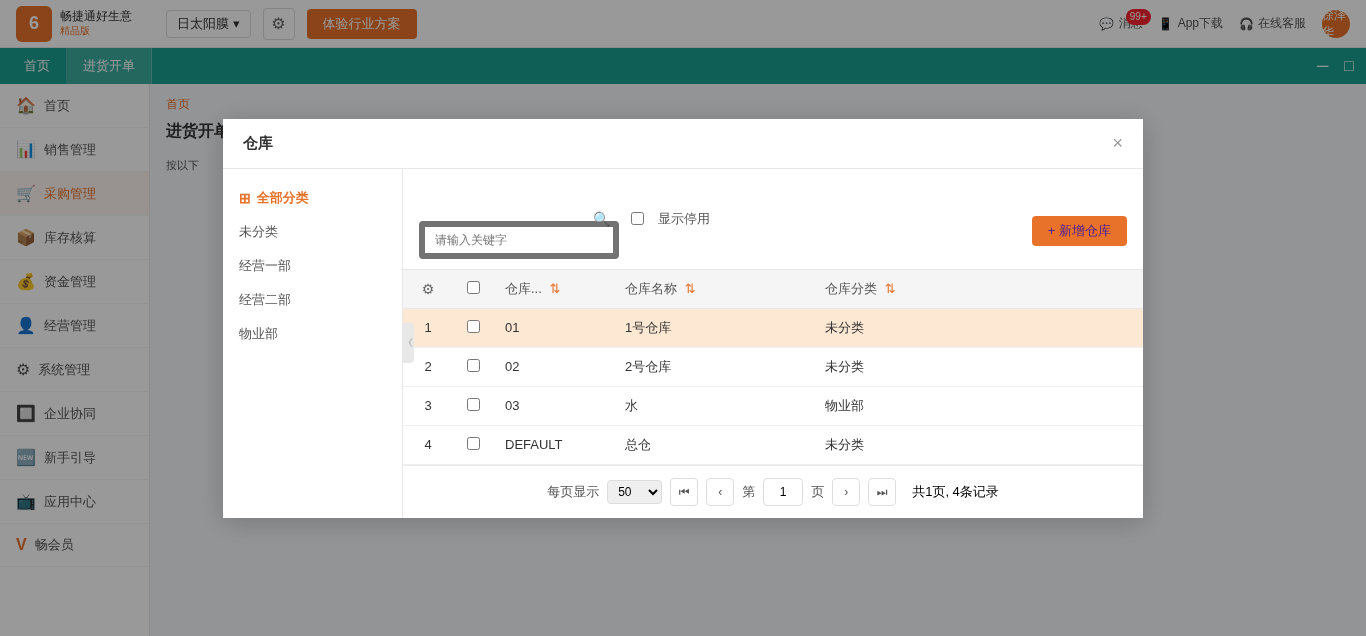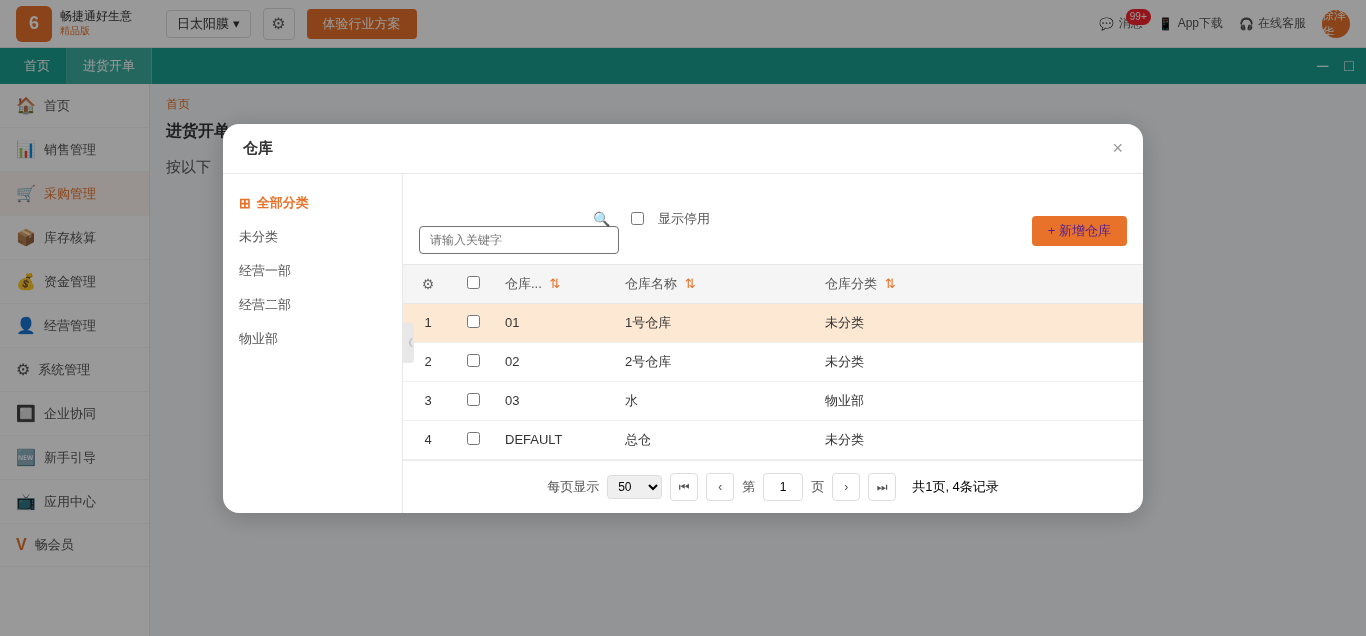--- a/index.html
+++ b/index.html
@@ -132,21 +132,21 @@
     
     .overlay {
       position: fixed; top: 0; left: 0; right: 0; bottom: 0;
       background: rgba(0,0,0,0.4); z-index: 100;
       display: flex; align-items: center; justify-content: center;
     }
 
     
     .modal {
       background: #fff;
-      border-radius: 16px;
+      border-radius: 0;
       width: 920px;
       max-height: 560px;
       display: flex;
       flex-direction: column;
       box-shadow: 0 4px 24px rgba(0,0,0,0.2);
       position: relative;
     }
     .modal-header {
       padding: 14px 20px;
       border-bottom: 1px solid #e8e8e8;
@@ -191,21 +191,21 @@
     }
     .table-toolbar {
       padding: 10px 16px;
       display: flex; align-items: center; gap: 12px;
       border-bottom: 1px solid #e8e8e8; flex-shrink: 0;
     }
     .search-input-wrap {
       position: relative; flex: 0 0 200px;
     }
     .search-input {
-      width: 100%; border: 1px solid #737373; border-radius: 4px;
+      width: 100%; border: 6px solid #737373; border-radius: 4px;
       padding: 6px 30px 6px 10px; font-size: 12px; outline: none; margin-top: 42px;
     }
     .search-icon {
       position: absolute; right: 8px; top: 50%; transform: translateY(-50%);
       color: #999; cursor: pointer; font-size: 14px;
     }
     .show-disabled {
       display: flex; align-items: center; gap: 14px; color: #555; font-size: 13px; cursor: pointer;
     }
     .add-btn {
@@ -280,21 +280,21 @@
       padding: 7px 24px; cursor: pointer; font-size: 13px;
     }
 
     
     .bg-content {
       padding: 12px 16px;
     }
     .filter-row {
       display: flex; align-items: center; gap: 8px; padding: 8px 0; flex-wrap: wrap;
     }
-    .filter-label { color: #555; font-size: 15px; }
+    .filter-label { color: #555; font-size: 11px; }
     .breadcrumb { font-size: 12px; color: #999; margin-bottom: 8px; }
     .breadcrumb span { color: #e8722a; cursor: pointer; }
   </style>
 </head>
 <body>
 
 <div class="top-header">
   <div class="logo-area">
     <div class="logo-icon">6</div>
     <div>

